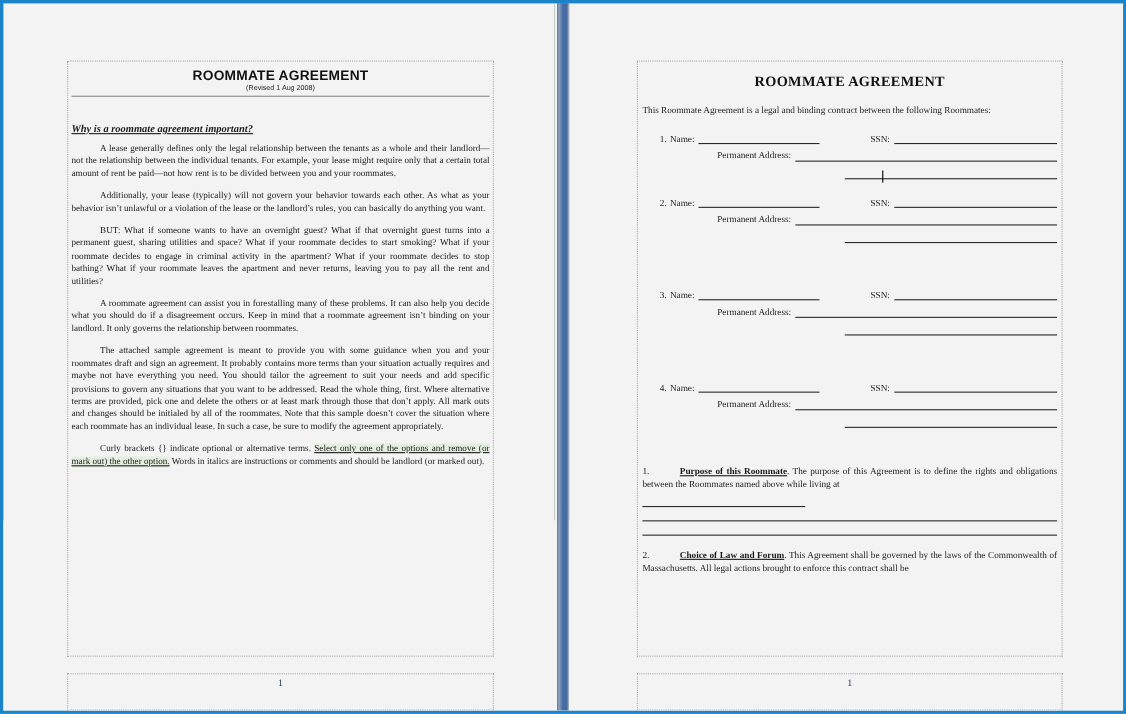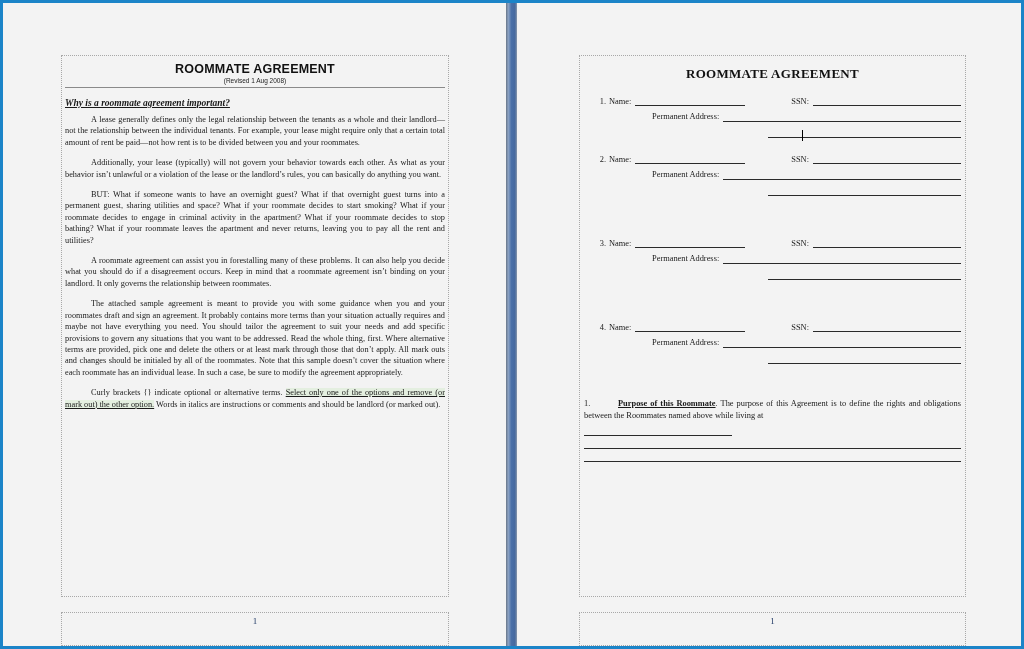--- a/index.html
+++ b/index.html
@@ -105,21 +105,21 @@
     border-bottom: 1px solid #8a8a8a;
     margin: 0 0 8px 0;
   }
 
   .heading-italic {
     font-style: italic;
     font-weight: bold;
     font-size: 9.5px;
     text-decoration: underline;
     color: #1a1a1a;
-    margin: 10px 0 6px 0;
+    margin: 25px 0 6px 0;
     font-family: "Liberation Serif", serif;
   }
 
   p.body-par {
     font-size: 8.3px;
     line-height: 11.4px;
     text-align: justify;
     margin: 0 0 9px 0;
     text-indent: 26px;
     color: #1a1a1a;
@@ -259,20 +259,21 @@
       </div>
     </div>
 
     <div id="page-divider"></div>
 
     <div class="page" id="page-right">
 
       <div class="text-frame" id="right-body">
         <div class="inner">
           <div class="doc-title-serif">ROOMMATE AGREEMENT</div>
+          <div class="lede">This Roommate Agreement is a legal and binding contract between the following Roommates:</div>
 
           <div class="party-block">
             <div class="party-row">
               <span class="party-num">1.</span>
               <span class="lbl">Name:</span>
               <span class="fill name-line"></span>
               <span class="lbl ssn-lbl">SSN:</span>
               <span class="fill ssn-line"></span>
             </div>
             <div class="addr-row">
@@ -342,20 +343,21 @@
 
           <div class="spacer-18"></div>
 
           <div class="clause"><span class="cl-num">1.</span><span class="cl-title">Purpose of this Roommate</span><span>.  The purpose of this Agreement is to define the rights and obligations between the Roommates named above while living at</span></div>
           <div class="blank-rule short"></div>
           <div class="blank-rule full"></div>
           <div class="blank-rule full"></div>
 
           <div class="spacer-12"></div>
 
+          <div class="clause"><span class="cl-num">2.</span><span class="cl-title">Choice of Law and Forum</span><span>.  This Agreement shall be governed by the laws of the Commonwealth of Massachusetts.  All legal actions brought to enforce this contract shall be</span></div>
         </div>
       </div>
 
       <div class="text-frame" id="right-foot">
         <div class="footer-num">1</div>
       </div>
     </div>
 
   </div>
 </div>

